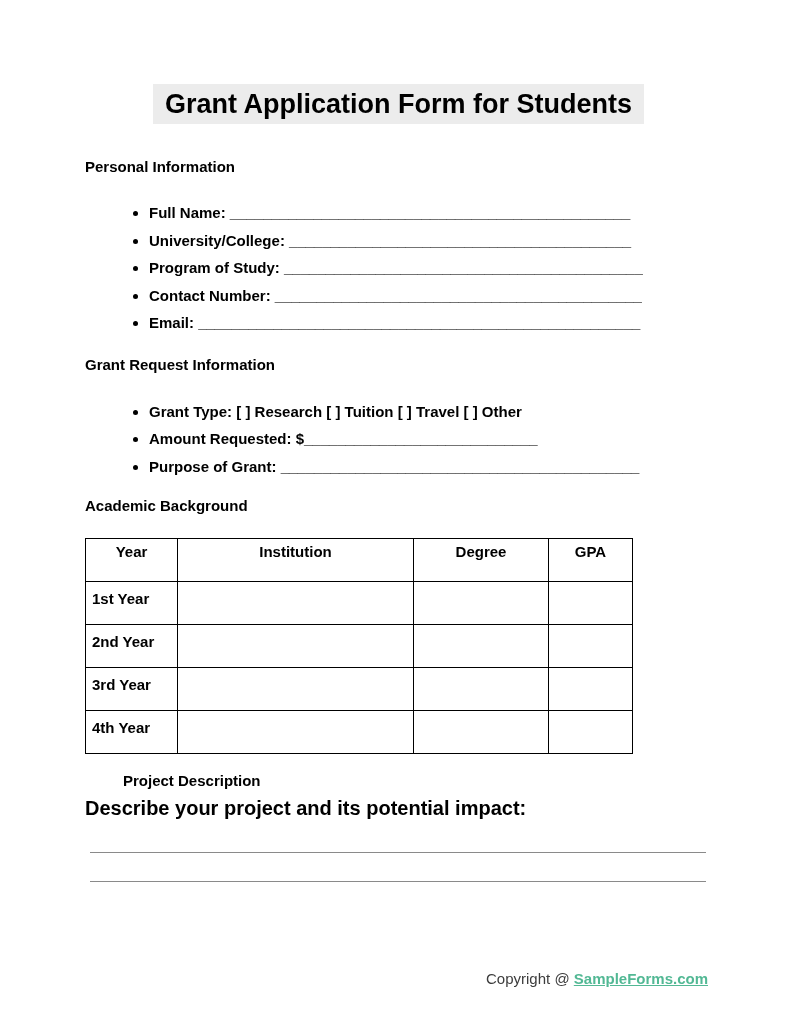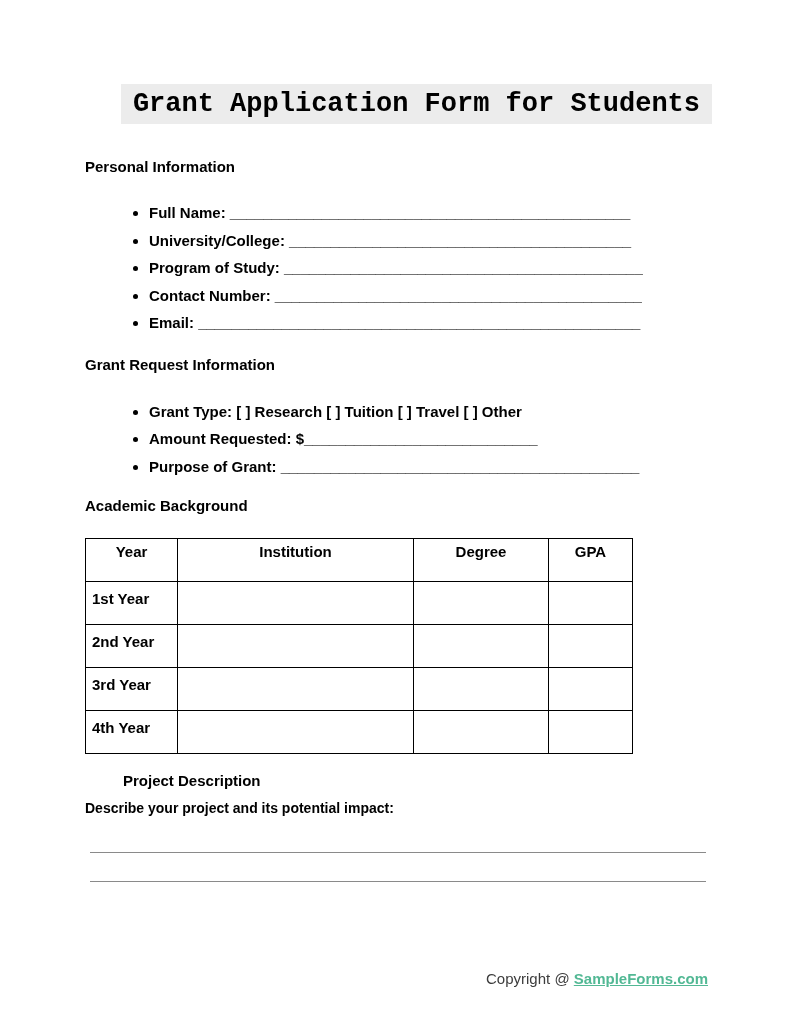--- a/index.html
+++ b/index.html
@@ -6,21 +6,21 @@
   html, body { background: #ffffff; }
   body {
     width: 797px; height: 1031px;
     font-family: "Liberation Sans", sans-serif;
     color: #000;
     overflow: hidden;
   }
   .page { position: relative; width: 797px; height: 1031px; background: #fff; }
   .content { padding: 84px 85px 0 85px; }
 
-  .title-row { text-align: right; font-family: Liberation Mono, monospace; }
+  .title-row { text-align: center; }
   .doc-title {
     display: inline-block;
     background: var(--highlight, #ececec);
     font-size: 27px;
     font-weight: bold;
     line-height: 40px;
     padding: 0 12px;
     white-space: nowrap;
   }
 
@@ -67,21 +67,21 @@
     padding-top: 4px;
   }
   .academic-table td { height: 43px; padding-top: 8px; }
   .academic-table td.row-label {
     font-weight: bold;
     text-align: left;
     padding-left: 6px;
   }
 
   .project-prompt {
-    font-size: 14px;
+    font-size: 20px;
     font-weight: bold;
     line-height: 18px;
     margin-top: 9px;
   }
   .write-line {
     height: 0;
     border-top: 1px solid var(--rule, #8a8a8a);
     width: 616px;
     margin-left: 5px;
   }

